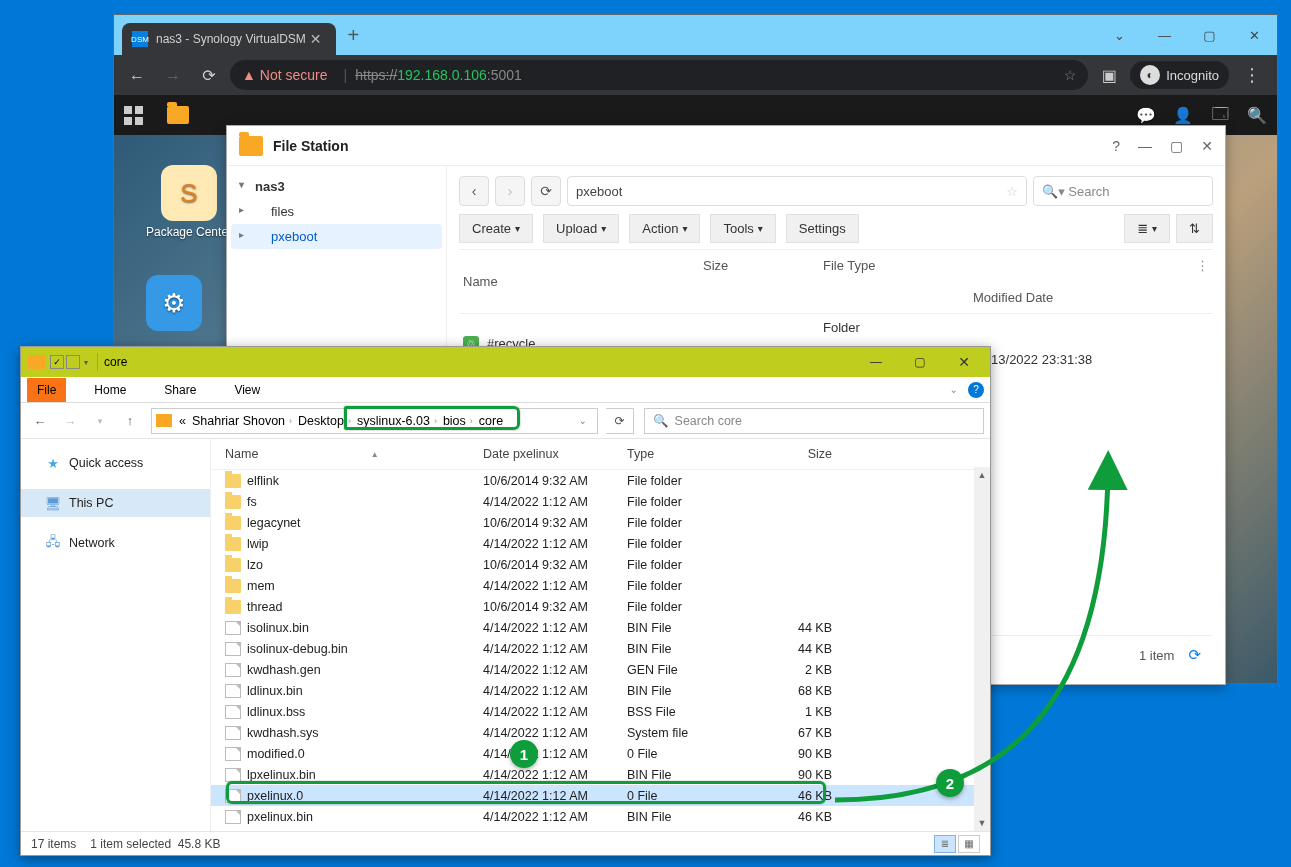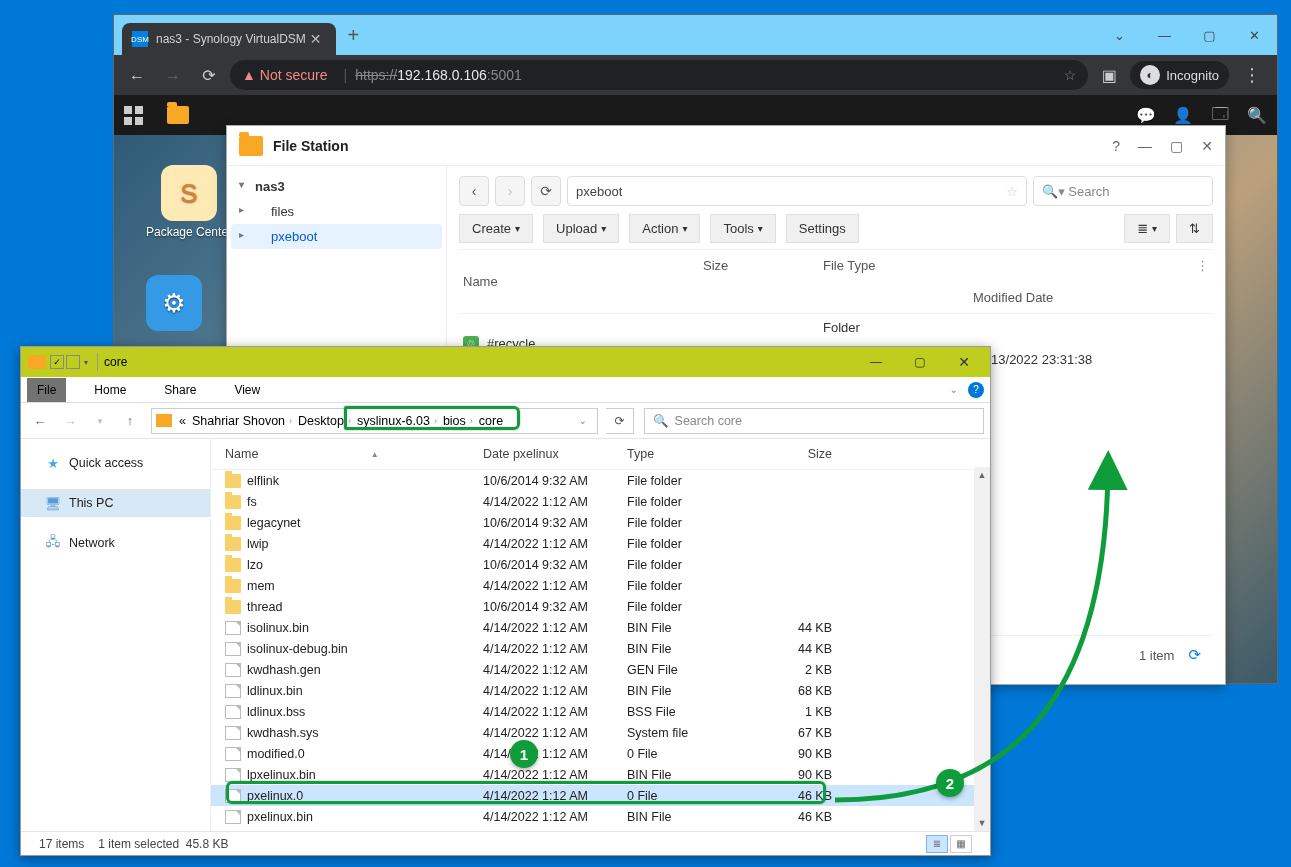--- a/index.html
+++ b/index.html
@@ -14,21 +14,21 @@
 .chrome-newtab { color: #555; font-size: 20px; padding: 4px 12px; align-self: center; cursor: pointer; }
 .chrome-winbtns { margin-left: auto; display: flex; height: 40px; }
 .chrome-winbtns div { width: 45px; display: flex; align-items: center; justify-content: center; color: #444; font-size: 13px; cursor: pointer; }
 .chrome-toolbar { height: 40px; background: #35363a; display: flex; align-items: center; padding: 0 8px; gap: 6px; }
 .tb-btn { width: 30px; height: 30px; color: #ccc; display: flex; align-items: center; justify-content: center; font-size: 16px; border-radius: 50%; cursor: pointer; }
 .tb-btn.disabled { color: #666; }
 .address-bar { flex: 1; height: 30px; background: #202124; border-radius: 15px; display: flex; align-items: center; padding: 0 12px; color: #ccc; font-size: 14px; overflow: hidden; }
 .addr-warn { color: #f28b82; display: flex; align-items: center; gap: 4px; margin-right: 8px; }
 .addr-pipe { color: #555; margin: 0 8px; }
 .addr-https { color: #888; text-decoration: line-through; }
-.addr-host { color: #e5e5e5; }
+.addr-host { color: #22c55e; }
 .addr-port { color: #888; }
 .addr-star { margin-left: auto; color: #888; }
 .incog { display: flex; align-items: center; gap: 6px; color: #ddd; font-size: 13px; background: #202124; border-radius: 14px; padding: 4px 10px; }
 .incog-ic { width: 20px; height: 20px; background: #ddd; color: #333; border-radius: 50%; display: flex; align-items: center; justify-content: center; font-size: 12px; }
 .chrome-menu { color: #ccc; font-size: 18px; padding: 0 8px; cursor: pointer; }
 
 
 .dsm-desktop { position: relative; height: calc(100% - 80px); background: linear-gradient(135deg,#2b5775 0%, #678c9e 35%, #bba07c 70%, #3b5968 100%); }
 .dsm-topbar { height: 40px; background: #1a1a1a; display: flex; align-items: center; padding: 0 10px; gap: 24px; color: #ccc; }
 .dsm-apps-ic { display: grid; grid-template-columns: 8px 8px; grid-template-rows: 8px 8px; gap: 3px; }
@@ -81,21 +81,21 @@
 .ex-title { height:30px; background:#bfcd1f; display:flex; align-items:center; padding:0 4px; font-size:12px; }
 .ex-ti { width:18px; height:14px; background:#f9a825; margin:0 3px; border-radius:1px; }
 .ex-tc { width:14px; height:14px; border:1px solid #888; margin:0 1px; display:flex; align-items:center; justify-content:center; font-size:9px; }
 .ex-tdrop { font-size:8px; color:#555; margin:0 3px; }
 .ex-tdiv { width:1px; height:18px; background:#999; margin:0 6px; }
 .ex-twin { margin-left:auto; display:flex; }
 .ex-twin div { width:44px; height:28px; display:flex; align-items:center; justify-content:center; font-size:12px; color:#333; cursor:pointer; }
 .ex-twin .close { font-size:14px; }
 .ex-ribbon { height:26px; background:#fff; border-bottom:1px solid #ddd; display:flex; align-items:center; padding:0 6px; font-size:12px; gap:18px; }
 .ex-rtab { padding:5px 10px; cursor:pointer; }
-.ex-rtab.active { background:#737373; }
+.ex-rtab.active { background:#f97316; }
 .ex-rctrl { margin-left:auto; display:flex; align-items:center; gap:10px; }
 .ex-rhelp { width:16px; height:16px; background:#0078d7; color:#fff; border-radius:50%; display:flex; align-items:center; justify-content:center; font-size:10px; }
 .ex-nav { height:36px; display:flex; align-items:center; padding:0 6px; gap:4px; border-bottom:1px solid #e5e5e5; }
 .ex-navbtn { width:26px; height:24px; display:flex; align-items:center; justify-content:center; color:#555; font-size:13px; cursor:pointer; }
 .ex-navbtn.disabled { color:#bbb; }
 .ex-path { flex:1; height:26px; border:1px solid #ccc; display:flex; align-items:center; padding:0 4px; font-size:12.5px; margin:0 4px; }
 .ex-pi { width:16px; height:13px; background:#f9a825; margin-right:4px; }
 .ex-crumb { display:flex; align-items:center; gap:4px; padding:0 3px; }
 .ex-crumb .chev { color:#888; font-size:9px; }
 .ex-pathdrop { margin-left:auto; color:#888; font-size:10px; padding:0 6px; }
@@ -120,21 +120,21 @@
 .ex-ic.folder { background:#f9d16a; border-radius:1px; position:relative; }
 .ex-ic.folder:before { content:""; position:absolute; top:-3px; left:0; width:7px; height:3px; background:#f9d16a; }
 .ex-ic.file { border:1px solid #bbb; background:#fff; position:relative; }
 .ex-ic.file:before { content:""; position:absolute; top:0; right:0; border-style:solid; border-width:0 4px 4px 0; border-color:transparent #bbb transparent transparent; }
 .ex-c-name { width:258px; display:flex; align-items:center; }
 .ex-c-date { width:144px; }
 .ex-c-type { width:120px; }
 .ex-c-size { width:85px; text-align:right; }
 .ex-scrollbar { position:absolute; right:0; top:28px; width:16px; height:calc(100% - 28px); background:#f0f0f0; }
 .ex-scroll-up, .ex-scroll-dn { height:16px; display:flex; align-items:center; justify-content:center; font-size:9px; color:#666; cursor:pointer; }
-.ex-status { height:24px; border-top:1px solid #e5e5e5; display:flex; align-items:center; padding:0 18px; font-size:12px; color:#444; gap:14px; }
+.ex-status { height:24px; border-top:1px solid #e5e5e5; display:flex; align-items:center; padding:0 10px; font-size:12px; color:#444; gap:14px; }
 .ex-status-views { margin-left:auto; display:flex; gap:2px; }
 .ex-sv { width:22px; height:18px; border:1px solid #ccc; display:flex; align-items:center; justify-content:center; font-size:10px; color:#666; cursor:pointer; }
 .ex-sv.active { background:#cce5ff; border-color:#7fb5e6; }
 
 
 .anno-box { position:absolute; border:3px solid #0f9d3b; border-radius:6px; pointer-events:none; box-shadow:0 0 0 1px rgba(0,0,0,.1); }
 .anno-badge { position:absolute; width:28px; height:28px; background:#0f9d3b; border-radius:50%; color:#fff; font-weight:700; display:flex; align-items:center; justify-content:center; font-size:15px; box-shadow:0 2px 4px rgba(0,0,0,.3); pointer-events:none; }
 .anno-arrow { position:absolute; pointer-events:none; }
 </style>
 </head>

